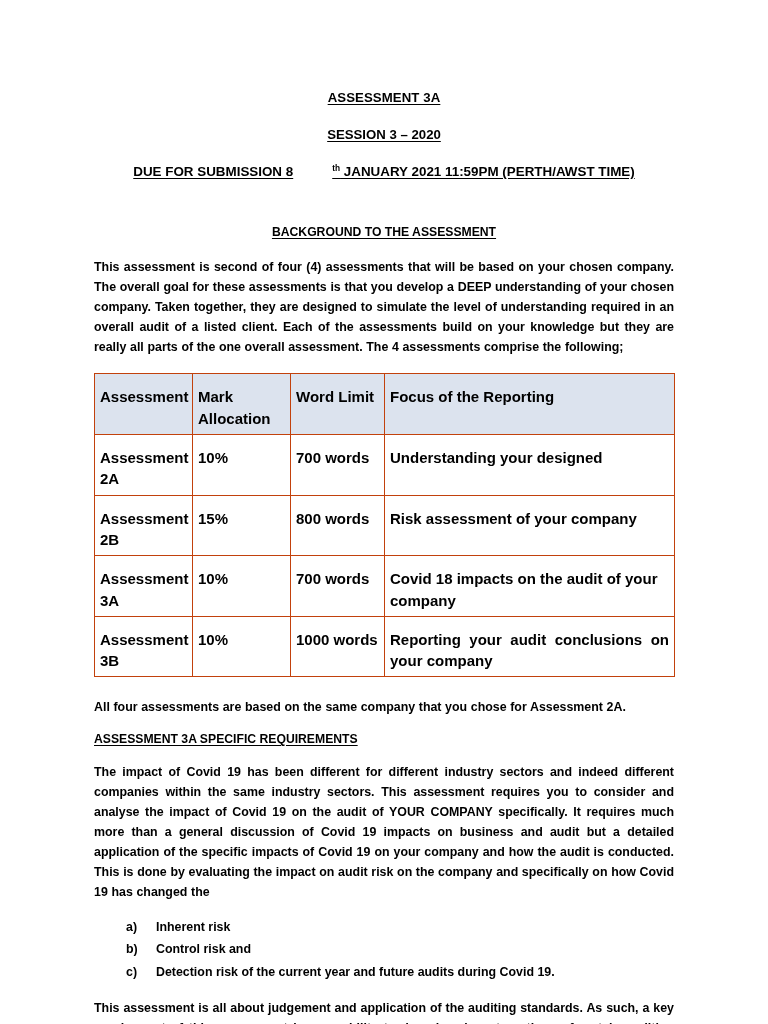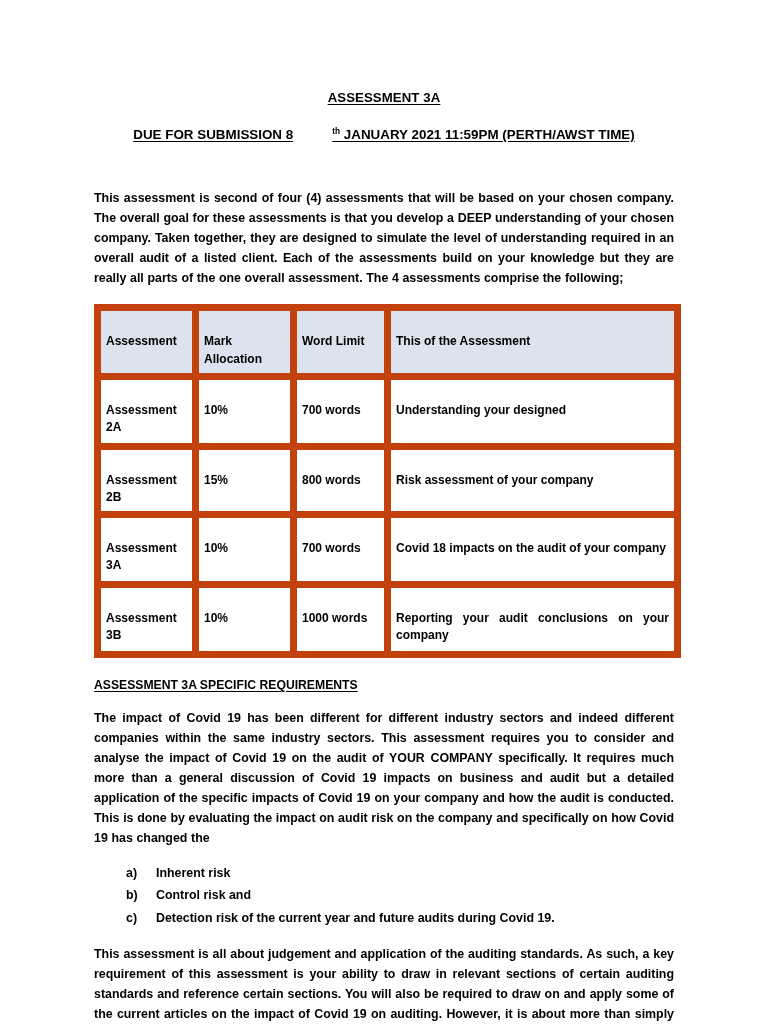--- a/index.html
+++ b/index.html
@@ -98,24 +98,24 @@
 
   
   table.assess-table {
     border-collapse: collapse;
     width: 580px;
     margin: 4px 0 20px 0;
     table-layout: fixed;
   }
   table.assess-table th,
   table.assess-table td {
-    border: 7px solid #c2410c;
+    border: 1px solid #c2410c;
     vertical-align: top;
-    padding: 22px 5px 5px 5px;
-    font-size: 12px;
+    padding: 12px 5px 5px 5px;
+    font-size: 15px;
     font-weight: bold;
     line-height: 1.42;
     text-align: left;
   }
   table.assess-table thead th {
     background: #dce3ee;
     height: 32px;
   }
   table.assess-table td.focus-just {
     text-align: justify;
@@ -151,40 +151,42 @@
 </style>
 </head>
 <body>
 
 <div class="page">
   <div class="content">
 
     <div class="title-block">
       <div class="doc-title">ASSESSMENT 3A</div>
 
+      <div class="doc-subtitle">SESSION 3 – 2020</div>
 
       <div class="doc-duedate"><span>DUE FOR SUBMISSION 8</span><sup>th</sup><span> JANUARY 2021 11:59PM (PERTH/AWST TIME)</span></div>
     </div>
 
+    <div class="section-center">BACKGROUND TO THE ASSESSMENT</div>
 
     <p class="body">This assessment is second of four (4) assessments that will be based on your chosen company.  The overall goal for these assessments is that you develop a DEEP understanding of your chosen company.  Taken together, they are designed to simulate the level of understanding required in an overall audit of a listed client.  Each of the assessments build on your knowledge but they are really all parts of the one overall assessment. The 4 assessments comprise the following;</p>
 
     <table class="assess-table">
       <colgroup>
         <col class="c1">
           <col class="c2">
           <col class="c3">
           <col class="c4">
       </colgroup>
       <thead>
         <tr>
           <th>Assessment</th>
           <th>Mark Allocation</th>
           <th>Word Limit</th>
-          <th>This of the Assessment</th>
+          <th>Focus of the Reporting</th>
         </tr>
       </thead>
       <tbody>
         <tr class="row-tall">
           <td>Assessment 2A</td>
           <td>10%</td>
           <td>700 words</td>
           <td>Understanding your designed</td>
         </tr>
         <tr class="row-short">
@@ -201,20 +203,21 @@
         </tr>
         <tr class="row-tall">
           <td>Assessment 3B</td>
           <td>10%</td>
           <td>1000 words</td>
           <td class="focus-just">Reporting your audit conclusions on your company</td>
         </tr>
       </tbody>
     </table>
 
+    <p class="body tight">All four assessments are based on the same company that you chose for Assessment 2A.</p>
 
     <div class="section-left">ASSESSMENT 3A SPECIFIC REQUIREMENTS</div>
 
 
     <p class="body"><span>The impact of Covid 19 has been different for different industry sectors and indeed different companies within the same industry sectors.  This assessment requires you to consider and analyse the impact of Covid 19 on the audit of </span><b>YOUR COMPANY</b><span> specifically.  It requires much more than a general discussion of Covid 19 impacts on business and audit but a detailed application of the specific impacts of Covid 19 on your company and how the audit is conducted.  This is done by evaluating the impact on audit risk on the company and specifically on how Covid 19 has changed the</span></p>
 
     <ol class="risk-list">
       <li>
         <span class="marker">a)</span>
         <span class="text">Inherent risk</span>

